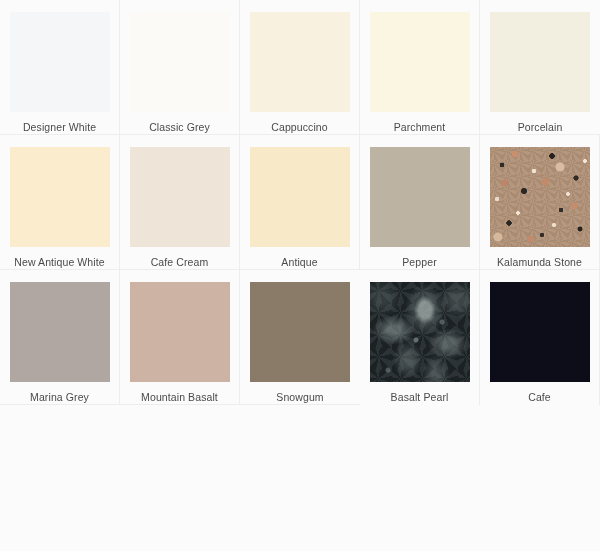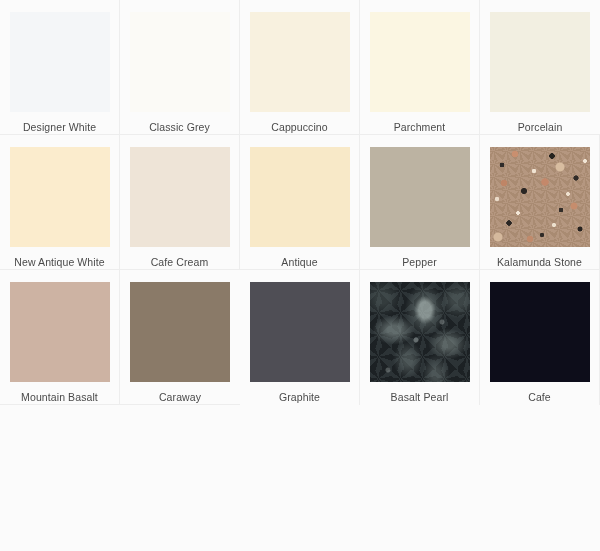--- a/index.html
+++ b/index.html
@@ -158,30 +158,30 @@
     </div>
     <div class="swatch-cell">
       <span class="swatch-chip" title="Snowgum" style="background-color: rgb(188, 179, 162);"></span>
       <span class="swatch-label">Pepper</span>
     </div>
     <div class="swatch-cell">
       <span class="swatch-chip tex-kalamunda" title="Kalamunda Stone"></span>
       <span class="swatch-label">Kalamunda Stone</span>
     </div>
     <div class="swatch-cell">
+      <span class="swatch-chip" title="Marina Grey" style="background-color: rgb(176, 167, 163);"></span>
+      <span class="swatch-label">Marina Grey</span>
+    </div>
+    <div class="swatch-cell">
       <span class="swatch-chip" title="Mountain Pepper" style="background-color: rgb(205, 179, 163);"></span>
       <span class="swatch-label">Mountain Basalt</span>
     </div>
     <div class="swatch-cell col-last">
       <span class="swatch-chip" title="Caraway" style="background-color: rgb(138, 122, 104);"></span>
-      <span class="swatch-label">Caraway</span>
-    </div>
-    <div class="swatch-cell row-last">
-      <span class="swatch-chip" title="Graphite" style="background-color: rgb(79, 78, 85);"></span>
-      <span class="swatch-label">Graphite</span>
+      <span class="swatch-label">Snowgum</span>
     </div>
     <div class="swatch-cell row-last">
       <span class="swatch-chip tex-basalt" title="Basalt Pearl"></span>
       <span class="swatch-label">Basalt Pearl</span>
     </div>
     <div class="swatch-cell row-last">
       <span class="swatch-chip" title="Black" style="background-color: rgb(13, 13, 26);"></span>
       <span class="swatch-label">Cafe</span>
     </div>
     <div class="swatch-cell row-last empty"></div>

